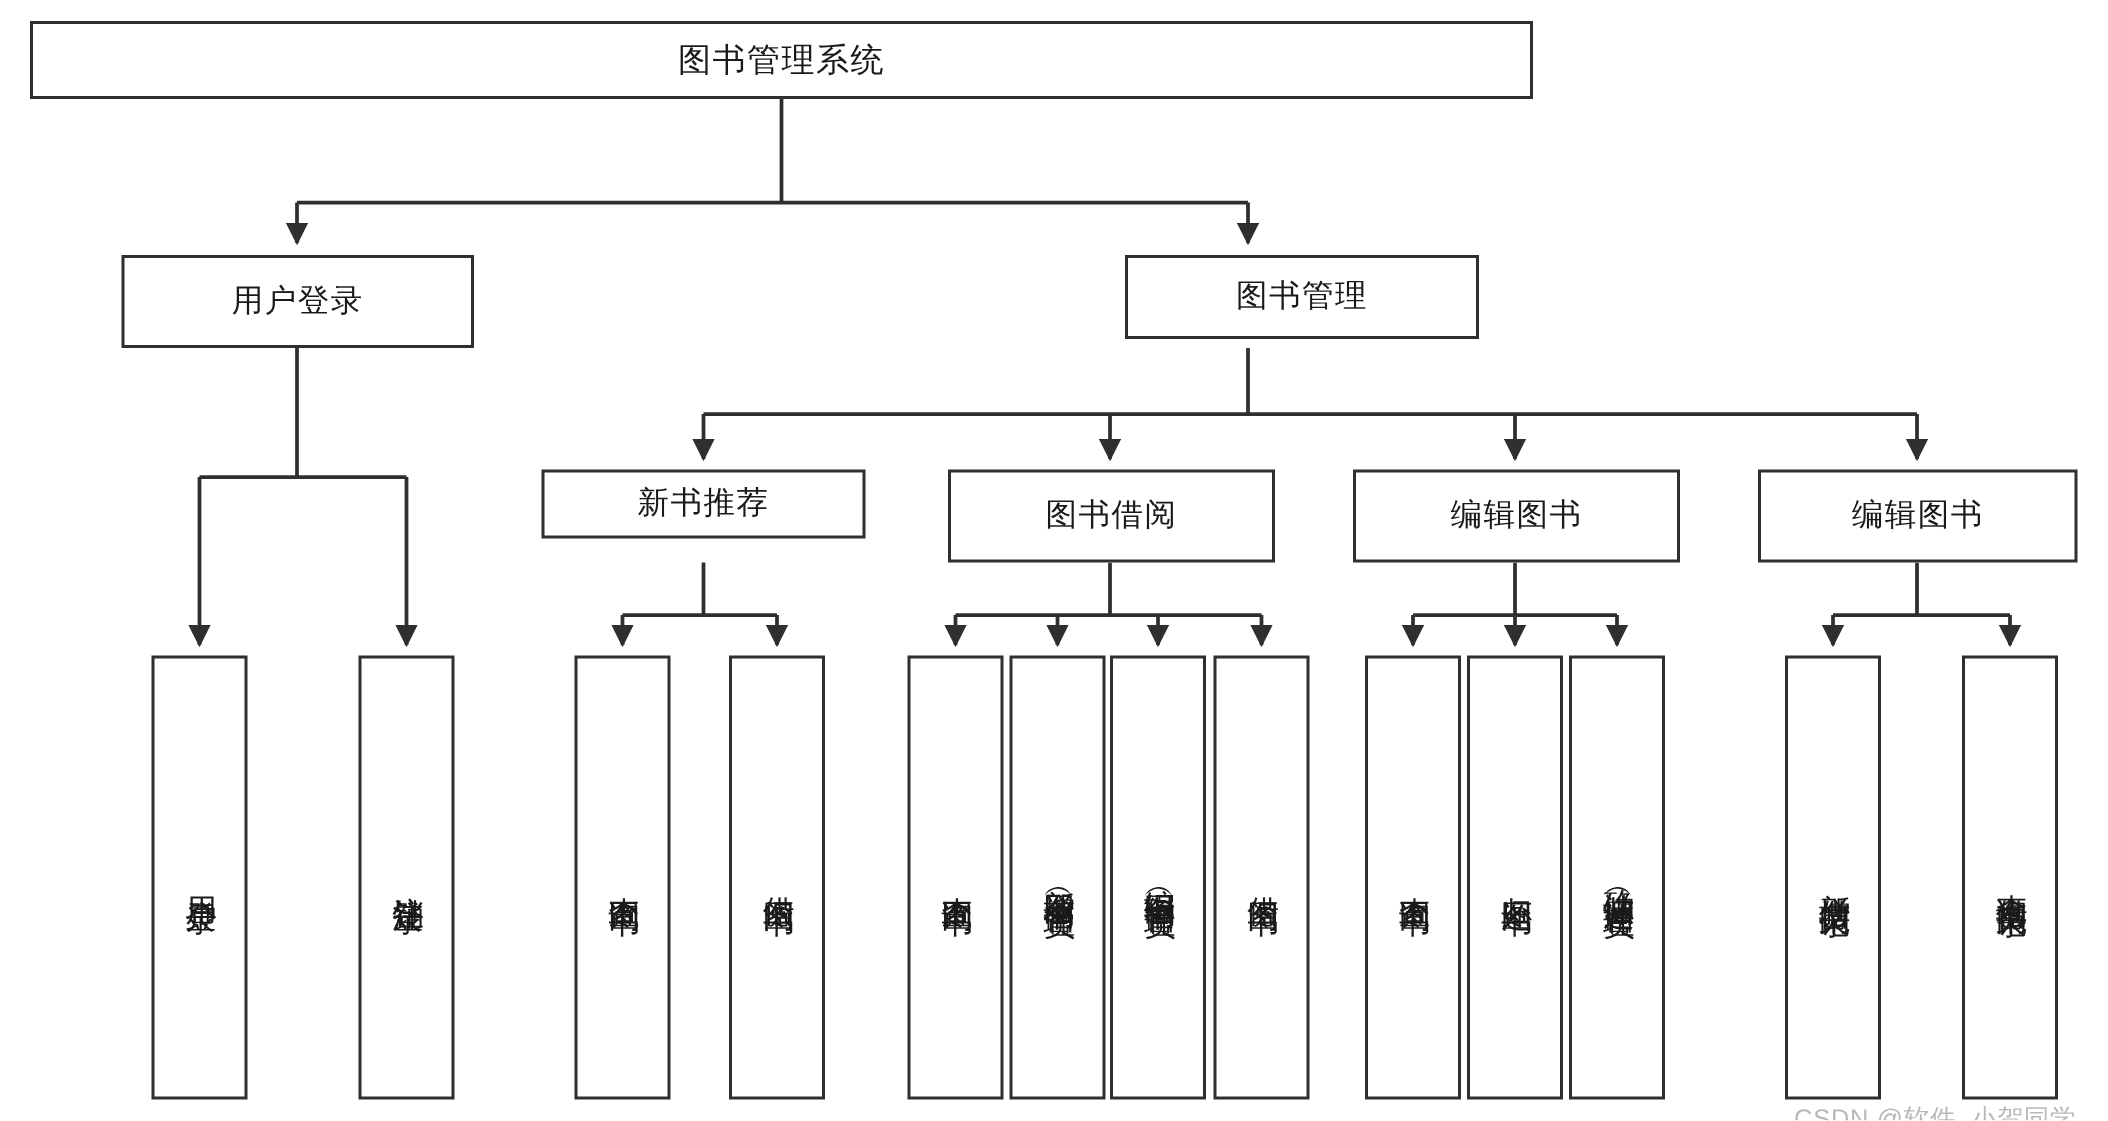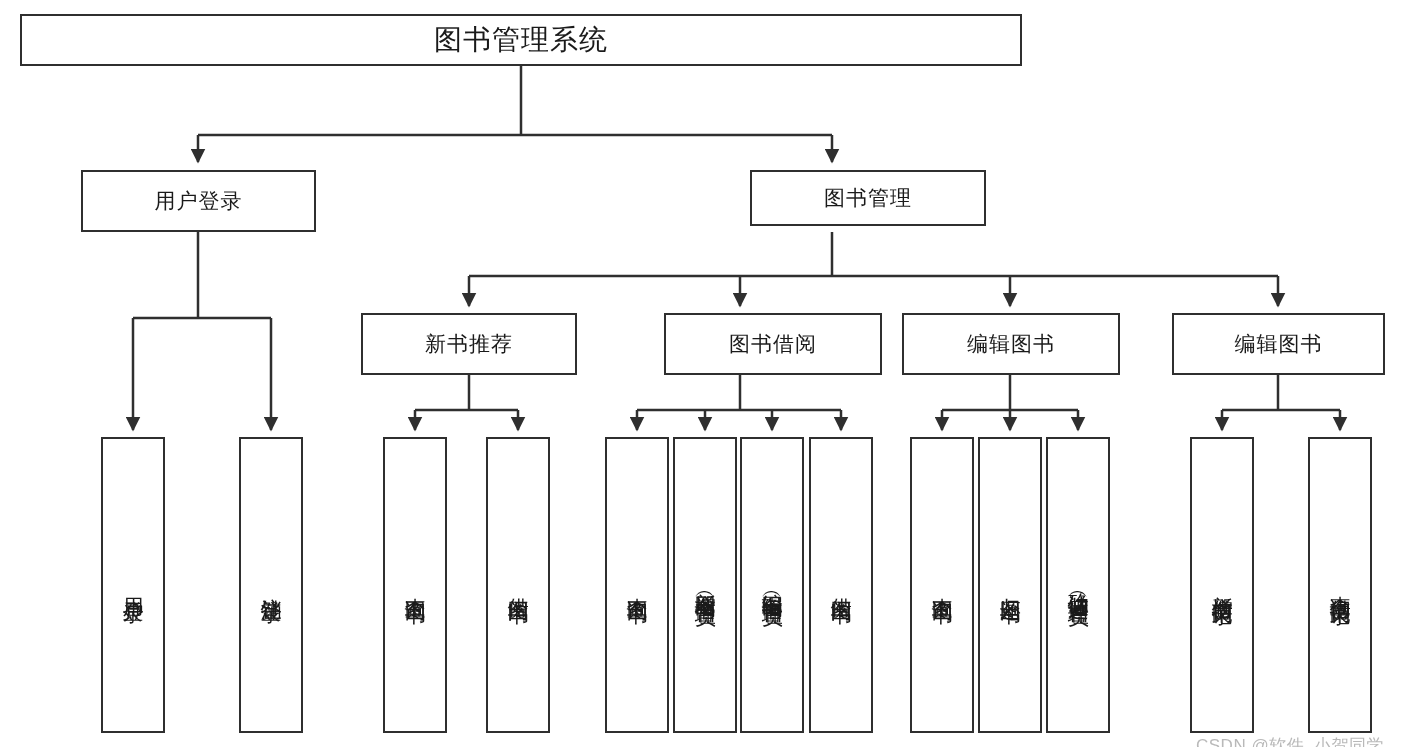--- a/index.html
+++ b/index.html
@@ -51,21 +51,21 @@
     justify-content: center;
     padding: 4px 0;
   }
   .node.vertical .label {
     writing-mode: vertical-rl;
     text-orientation: upright;
     display: block;
     max-height: 100%;
   }
   .node.title {
-    font-size: 28px;
+    font-size: 22px;
   }
   .watermark {
     position: absolute;
     font-size: 17px;
     color: #b9b9b9;
     letter-spacing: 0.5px;
     white-space: nowrap;
     pointer-events: none;
   }
 </style>
@@ -128,24 +128,24 @@
     <span class="label">图书管理系统</span>
   </div>
 
   <div class="node horizontal" style="left:81px; top:170px; width:235px; height:62px;">
     <span class="label">用户登录</span>
   </div>
   <div class="node horizontal" style="left:750px; top:170px; width:236px; height:56px;align-items:center;">
     <span class="label">图书管理</span>
   </div>
 
-  <div class="node horizontal" style="left:361px; top:313px; width:216px; height:62px;">
+  <div class="node horizontal" style="left:361px; top:313px; width:216px; height:46px;">
     <span class="label">新书推荐</span>
   </div>
-  <div class="node horizontal" style="left:664px; top:313px; width:218px; height:62px;">
+  <div class="node horizontal" style="left:632px; top:313px; width:218px; height:62px;">
     <span class="label">图书借阅</span>
   </div>
   <div class="node horizontal" style="left:902px; top:313px; width:218px; height:62px;">
     <span class="label">编辑图书</span>
   </div>
   <div class="node horizontal" style="left:1172px; top:313px; width:213px; height:62px;">
     <span class="label">编辑图书</span>
   </div>
 
   <div class="node vertical" style="left:101px; top:437px; width:64px; height:296px;">

